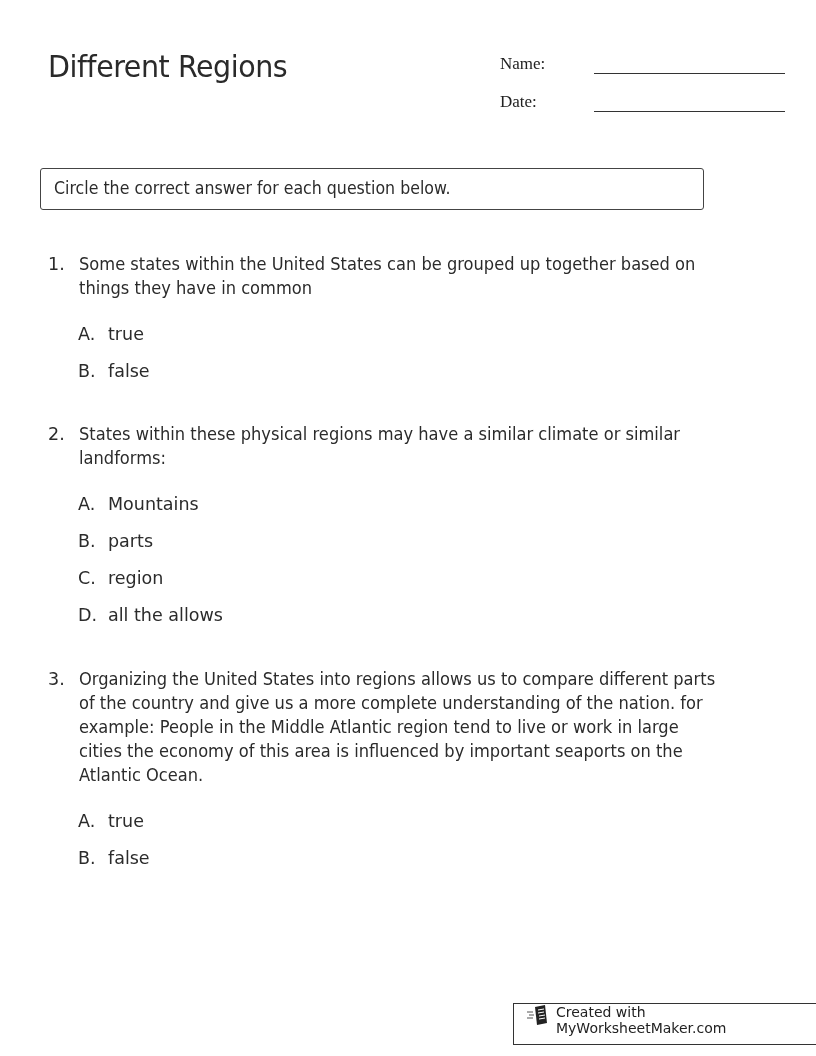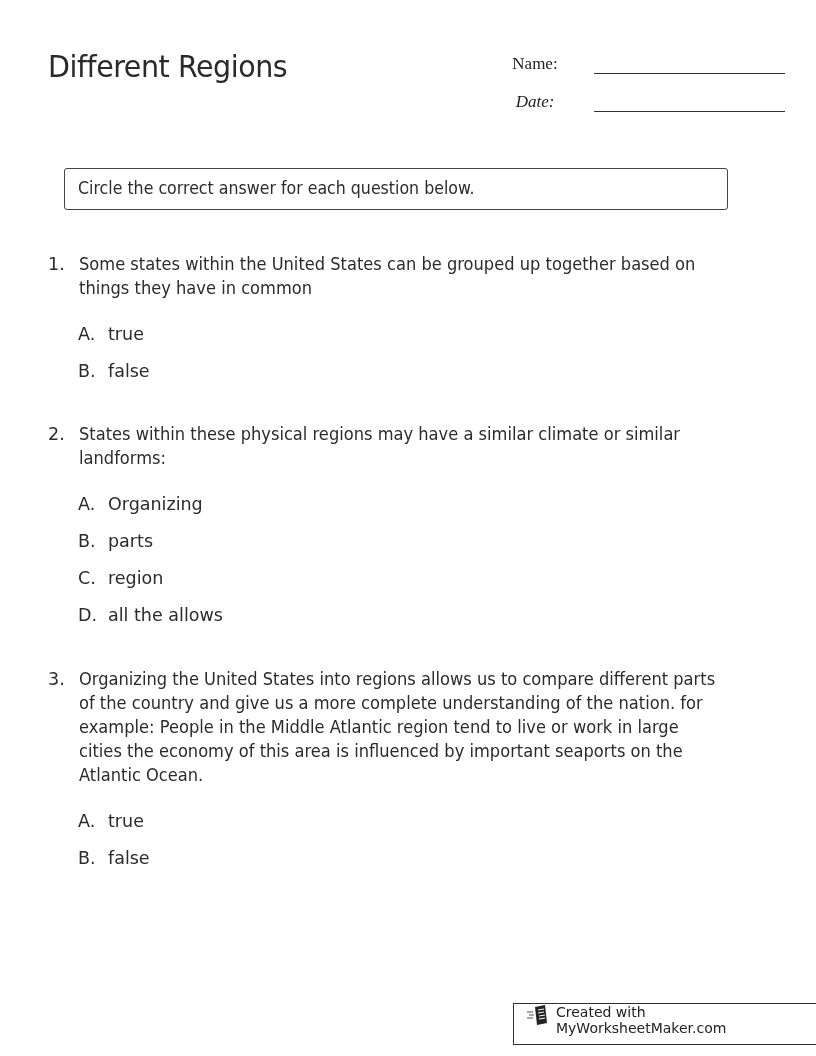--- a/index.html
+++ b/index.html
@@ -1,23 +1,23 @@
 <!DOCTYPE html>
 <html><head>
   <meta charset="utf-8">
   <style>
     html, body { margin: 0; padding: 0; background: #ffffff; }
     body { width: 816px; height: 1056px; position: relative; overflow: hidden; color: #2b2b2b; font-family: "DejaVu Sans", sans-serif; }
     .title { position: absolute; left: 48px; top: 48px; font-size: 31px; font-weight: normal; color: #2a2a2a; margin: 0; letter-spacing: -0.5px; font-family: "DejaVu Sans", sans-serif; transform: scaleX(0.92); transform-origin: left top; }
     .field { position: absolute; display: flex; align-items: flex-end; font-family: "Liberation Serif", serif; font-size: 17px; color: #222; }
-    .field .lbl { width: 70px; text-align: center; margin-right: 24px; }
+    .field .lbl { width: 70px; text-align: left; margin-right: 24px; }
     .field .line { width: 191px; border-bottom: 1.3px solid #333; height: 18px; }
     .name-field { left: 500px; top: 54px; }
-    .date-field { left: 500px; top: 92px; font-style: italic; }
-    .instructions { position: absolute; left: 64px; top: 168px; width: 664px; height: 42px; box-sizing: border-box; border: 1.3px solid #444; border-radius: 3px; padding: 9px 13px; font-size: 17px; color: #2b2b2b; transform-origin: left top; }
+    .date-field { left: 500px; top: 92px; }
+    .instructions { position: absolute; left: 40px; top: 168px; width: 664px; height: 42px; box-sizing: border-box; border: 1.3px solid #444; border-radius: 3px; padding: 9px 13px; font-size: 17px; color: #2b2b2b; transform-origin: left top; }
     .instructions span { display: inline-block; transform: scaleX(0.93); transform-origin: left center; }
     .question { position: absolute; left: 48px; width: 720px; font-size: 17.5px; line-height: 24px; color: #2b2b2b; }
     .q-row { display: flex; }
     .q-num { width: 31px; flex: none; }
     .q-text { flex: 1; transform: scaleX(0.93); transform-origin: left top; width: 107%; }
     .options { margin-top: 22px; padding-left: 30px; }
     .opt { display: flex; height: 37px; align-items: flex-start; }
     .opt-letter { width: 30px; flex: none; }
     .q1 { top: 252px; }
     .q2 { top: 422px; }
@@ -61,21 +61,21 @@
 </div>
 
 <div class="question q2">
   <div class="q-row">
     <span class="q-num">2.</span>
     <span class="q-text">States within these physical regions may have a similar climate or similar landforms:</span>
   </div>
   <div class="options">
     <div class="opt">
       <span class="opt-letter">A.</span>
-      <span>Organizing</span>
+      <span>Mountains</span>
     </div>
     <div class="opt">
       <span class="opt-letter">B.</span>
       <span>parts</span>
     </div>
     <div class="opt">
       <span class="opt-letter">C.</span>
       <span>region</span>
     </div>
     <div class="opt">

